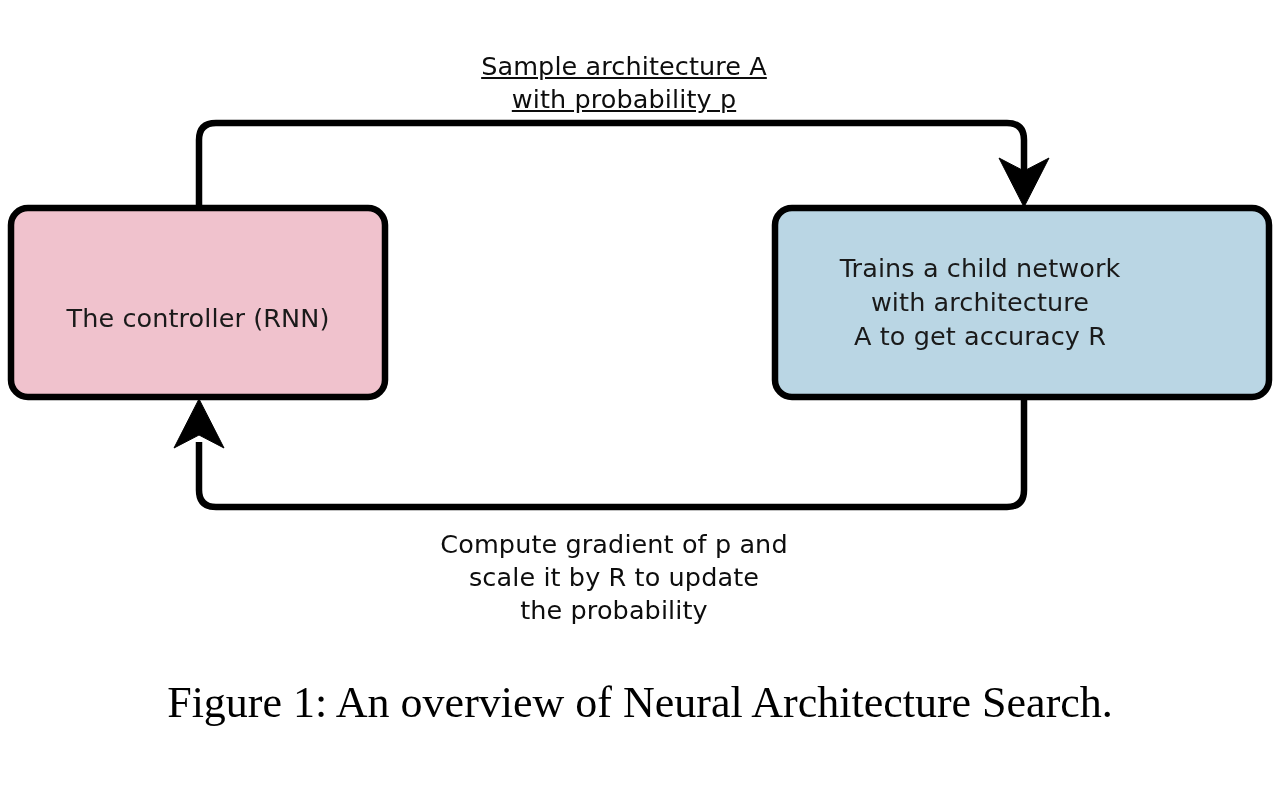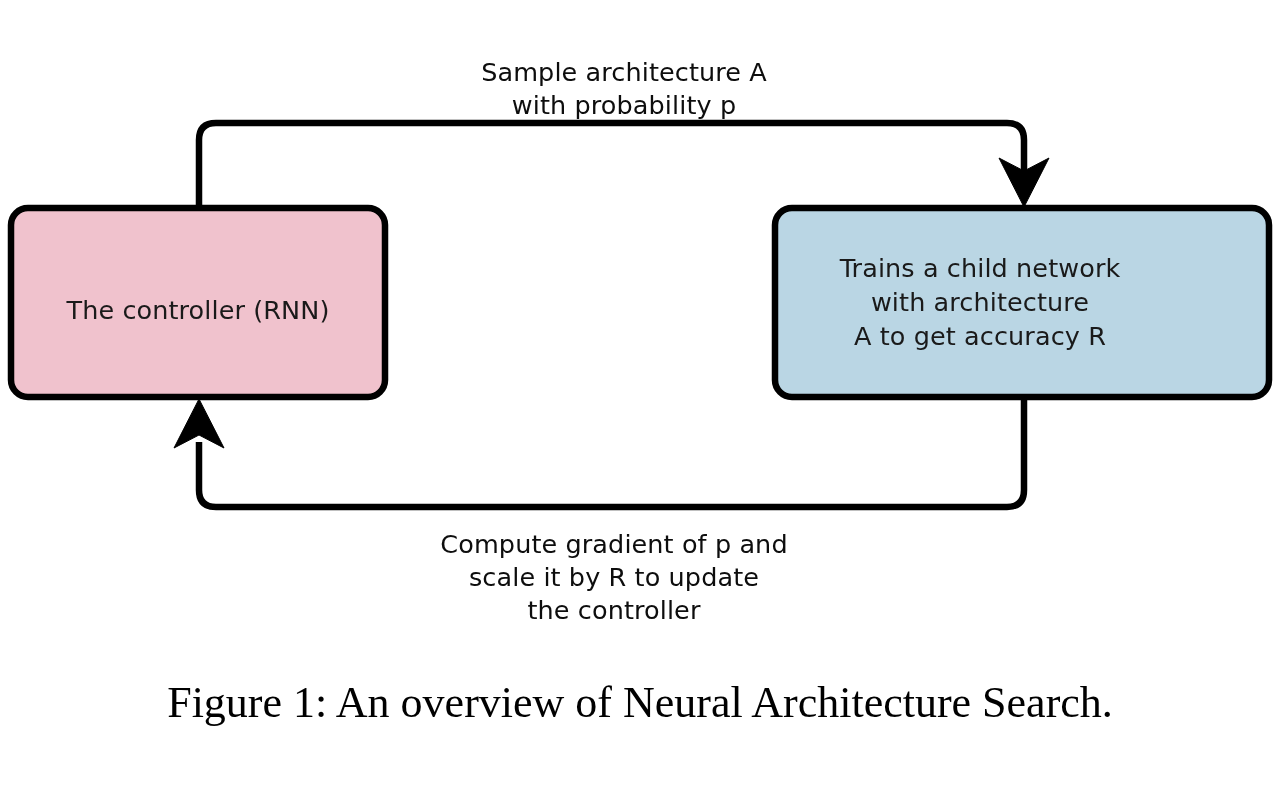--- a/index.html
+++ b/index.html
@@ -49,32 +49,33 @@
     text-align: center;
     line-height: 33px;
     font-size: 25.5px;
     color: #0d0d0d;
     white-space: pre;
     letter-spacing: 0.1px;
   }
 
   #controller-label {
     left: 8px;
-    top: 293px;
+    top: 301px;
     width: 380px;
   }
   #child-net-label {
     left: 772px;
     top: 251px;
     width: 416px;
   }
   #top-edge-label {
     left: 324px;
-    top: 56px;
+    top: 50px;
     width: 600px;
+    text-decoration: underline;
   }
   #bottom-edge-label {
     left: 314px;
     top: 528px;
     width: 600px;
   }
 
   
   #figure-caption {
     position: absolute;
@@ -111,17 +112,17 @@
 
   <div class="node-label" id="child-net-label">Trains a child network
 with architecture
 A to get accuracy R</div>
 
   <div class="edge-label" id="top-edge-label">Sample architecture A
 with probability p</div>
 
   <div class="edge-label" id="bottom-edge-label">Compute gradient of p and
 scale it by R to update
-the controller</div>
+the probability</div>
 
   <div id="figure-caption">Figure 1: An overview of Neural Architecture Search.</div>
 
 </div>
 
 </body></html>

